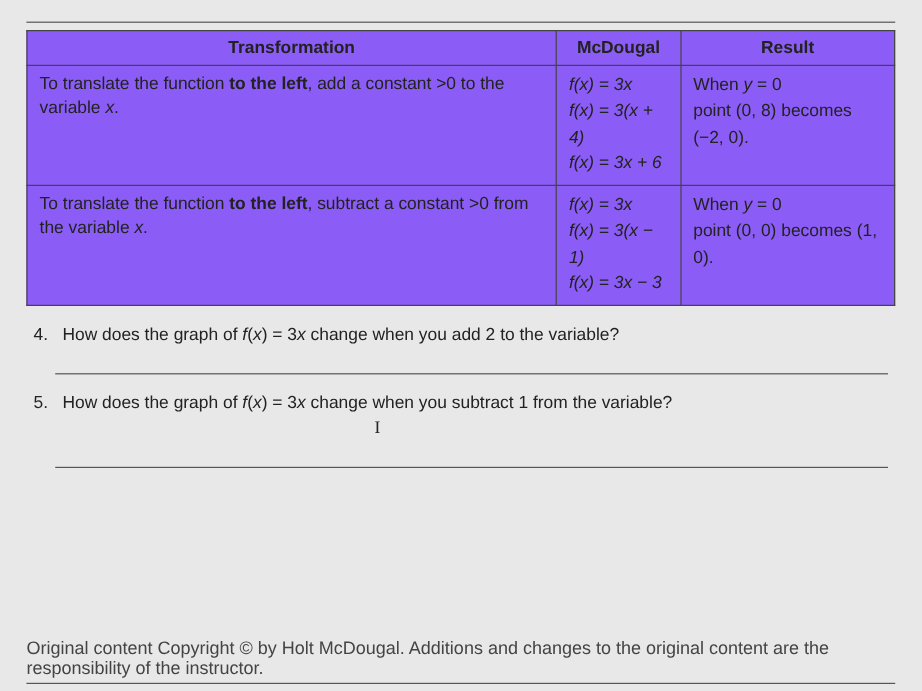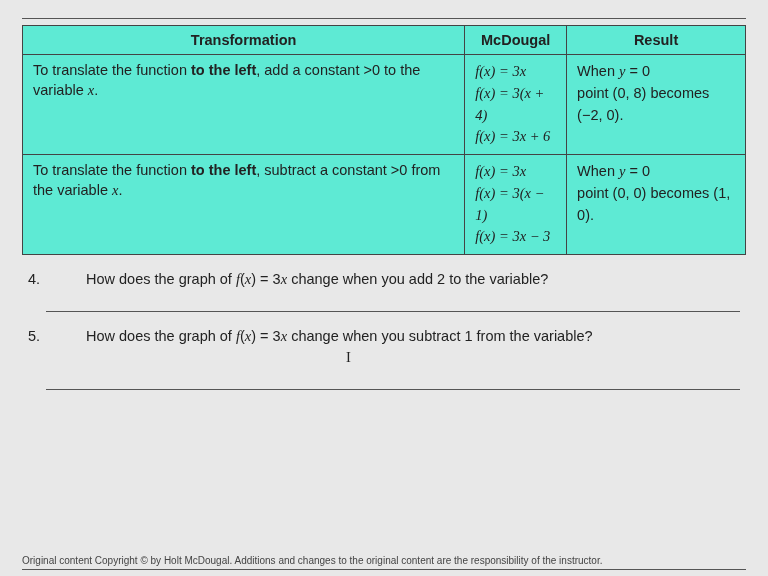--- a/index.html
+++ b/index.html
@@ -14,65 +14,65 @@
       overflow: hidden;
     }
     .hr-top {
       border: none;
       border-top: 1.5px solid #555;
       margin-bottom: 6px;
     }
     table {
       width: 100%;
       border-collapse: collapse;
-      background: #5eead4;
+      background: #8b5cf6;
       font-size: 14.5px;
     }
     th, td {
       border: 1.5px solid #444;
       padding: 6px 10px;
       vertical-align: top;
       text-align: left;
     }
     th {
       text-align: center;
       font-weight: bold;
       padding: 6px 8px;
     }
     .eq-line { line-height: 1.5; }
     .desc { line-height: 1.35; }
     .bold { font-weight: bold; margin-top: 26px; }
-    .italic { font-style: italic; font-family: Liberation Serif, serif; }
+    .italic { font-style: italic; }
 
     .question {
       margin-top: 14px;
       font-size: 14.5px;
       display: flex;
       gap: 8px;
       line-height: 1.4;
       padding: 0 6px;
     }
     .qnum { flex: 0 0 16px; }
-    .qtext { flex: 1; margin-left: 34px; }
+    .qtext { flex: 1; }
     .answer-line {
       border: none;
       border-top: 1.2px solid #555;
       margin: 22px 6px 0 24px;
     }
     .cursor {
       display: inline-block;
       font-family: "Times New Roman", serif;
       margin-left: 4px;
     }
     .footer {
       position: absolute;
       bottom: 6px;
       left: 22px;
       right: 22px;
-      font-size: 10px;
+      font-size: 15px;
       color: #444;
       border-bottom: 1px solid #555;
       padding-bottom: 3px;
     }
   </style>
 </head>
 <body>
 
 <hr class="hr-top">
 

